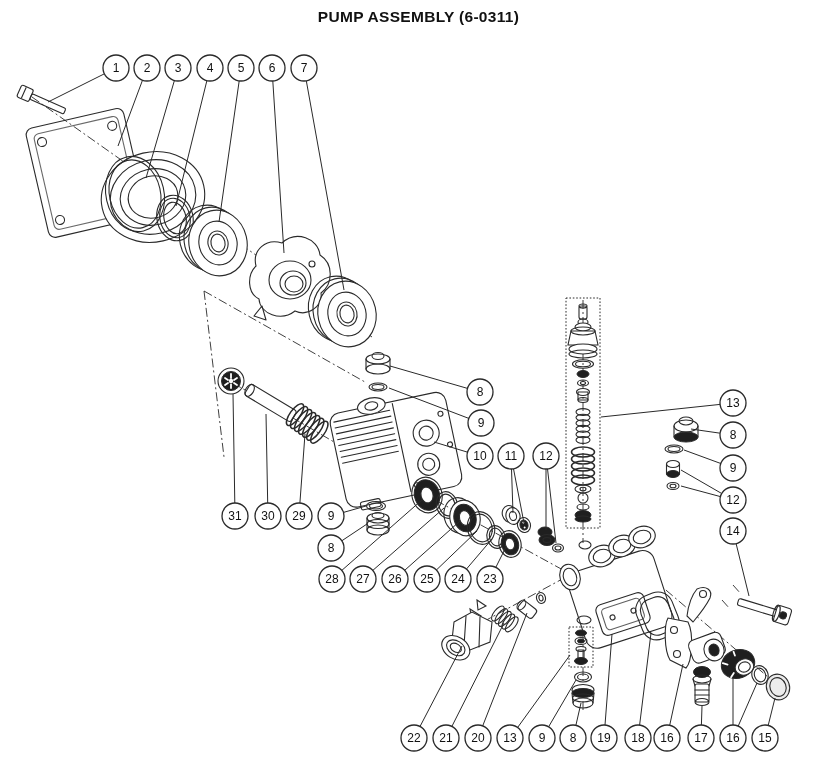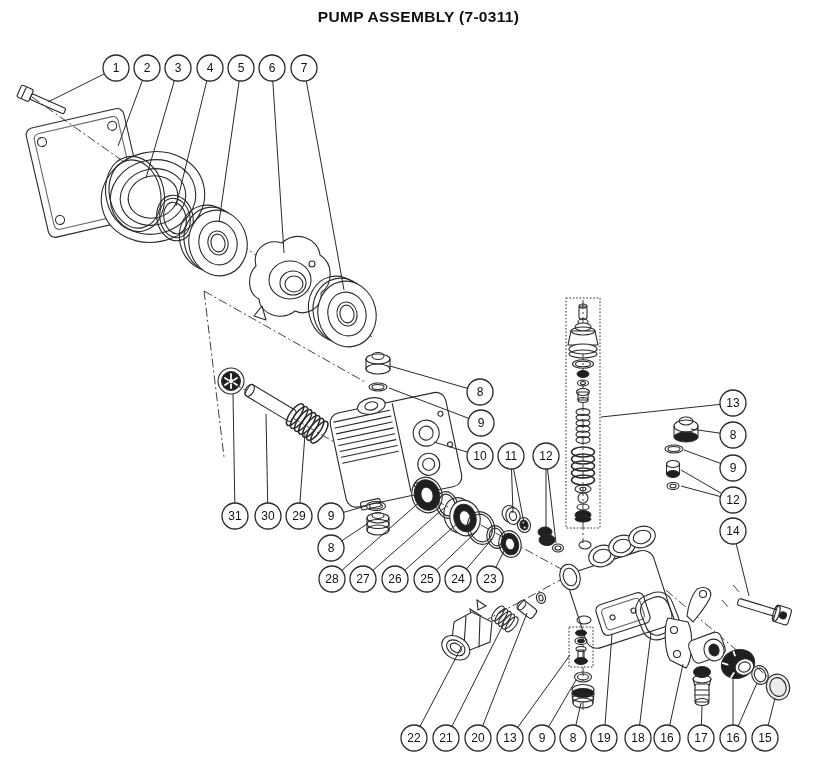--- a/index.html
+++ b/index.html
@@ -19,21 +19,21 @@
   .wl{fill:none;stroke:#fff;stroke-width:1.8;stroke-linecap:round;}
   .leader{fill:none;stroke:var(--line);stroke-width:1;}
   .callout-circle{fill:#fff;stroke:var(--line);stroke-width:1.3;}
   .callout-num{font-family:"Liberation Sans",sans-serif;font-size:12px;fill:#111;
                text-anchor:middle;}
 </style>
 </head>
 <body>
 
 <div class="page">
-  <div class="title">PUMP ASSEMBLY (7-0311)</div>
+  <div class="title">PUMP ASSEMBLY (6-0311)</div>
 
   <svg id="art" width="837" height="761" viewBox="0 0 837 761">
 
     <g>
       <line class="cl" x1="32" y1="97" x2="372" y2="337"></line>
       <line class="cl" x1="204" y1="291" x2="365" y2="382"></line>
       <line class="cl" x1="204" y1="291" x2="224" y2="457"></line>
       <line class="cl" x1="233" y1="383" x2="430" y2="498"></line>
       <line class="cl" x1="406" y1="484" x2="574" y2="576"></line>
       <line class="cl" x1="468" y1="630" x2="566" y2="577"></line>

